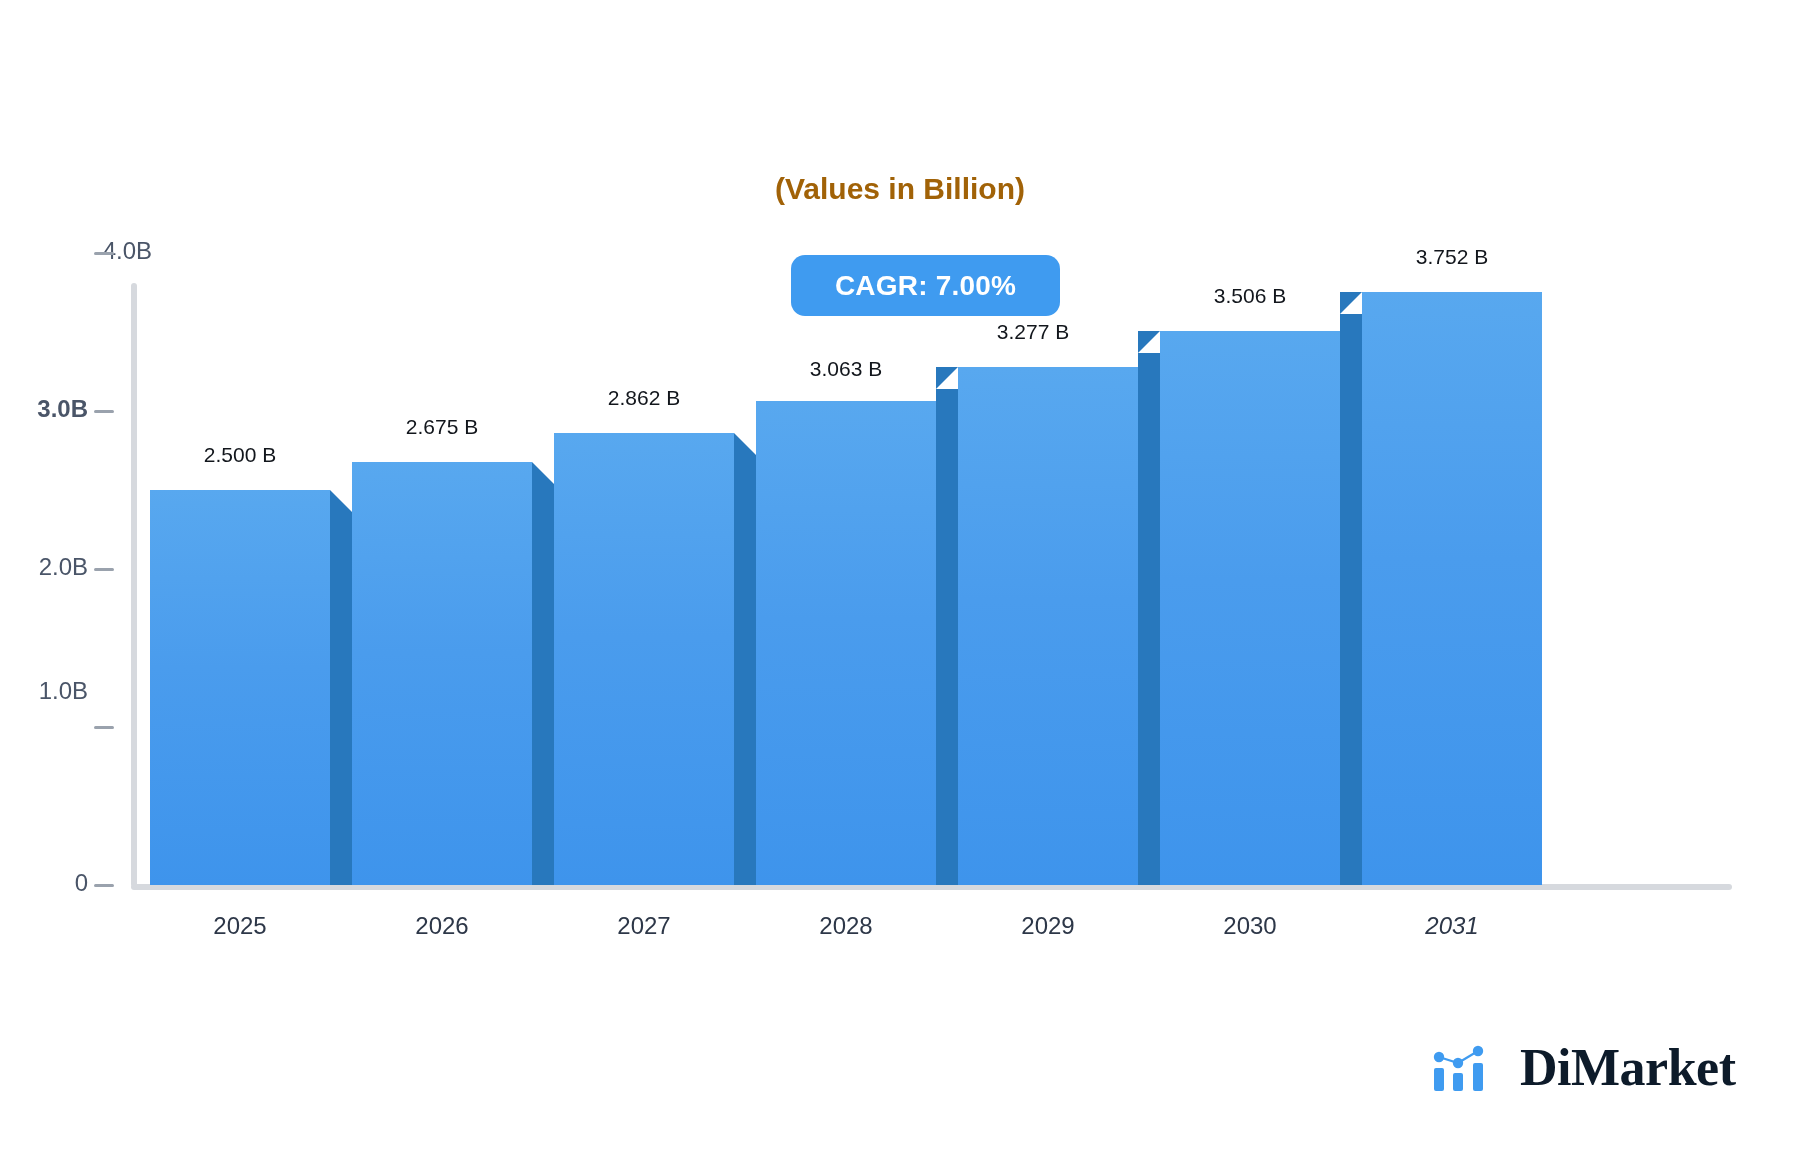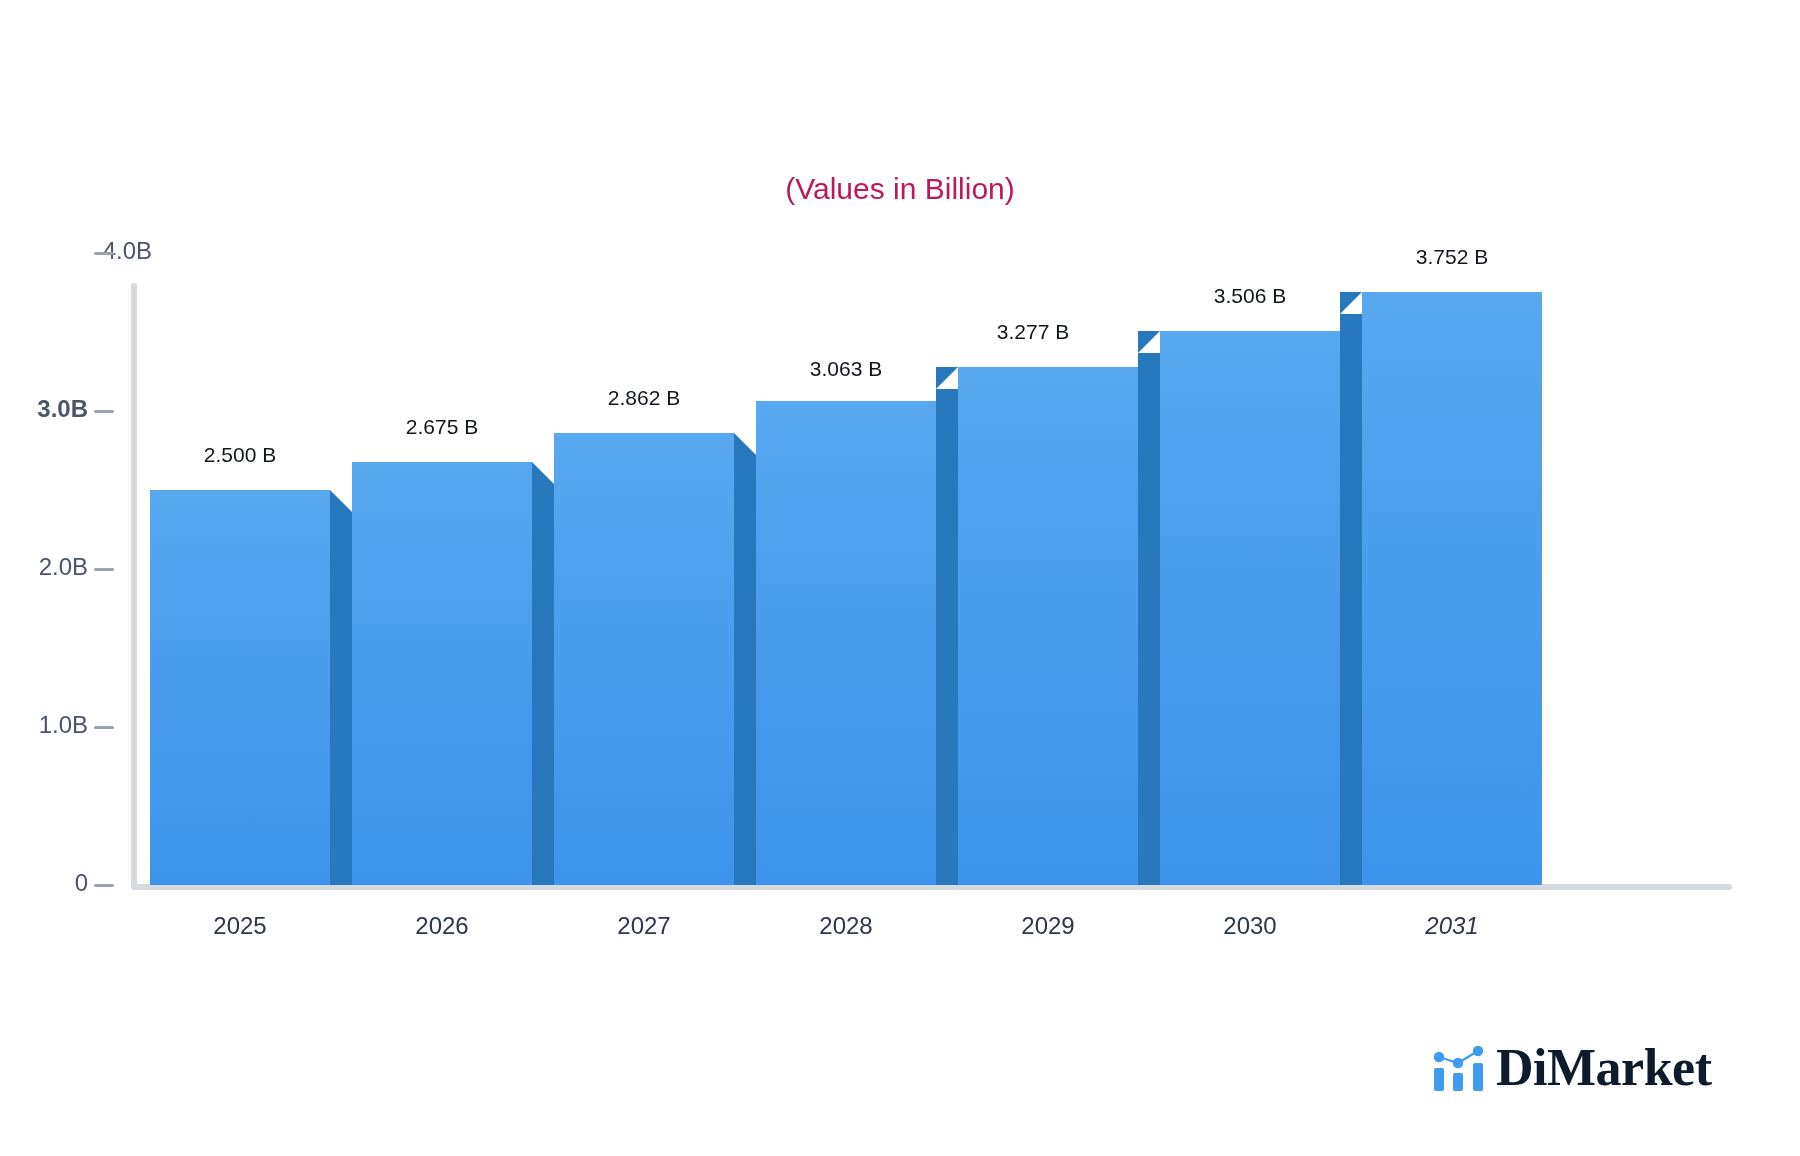--- a/index.html
+++ b/index.html
@@ -31,22 +31,22 @@
     letter-spacing: -0.2px;
     white-space: nowrap;
   }
   #chart-subtitle {
     position: absolute;
     top: 172px;
     left: 0;
     width: 1800px;
     text-align: center;
     font-size: 30px;
-    font-weight: normal;
-    color: #be185d;
+    font-weight: bold;
+    color: #a16207;
   }
 
   
   #cagr-badge {
     position: absolute;
     top: 255px;
     left: 791px;
     width: 269px;
     height: 61px;
     border-radius: 14px;
@@ -148,48 +148,49 @@
     white-space: nowrap;
   }
 
   
   #logo {
     position: absolute;
     left: 1432px;
     top: 1042px;
     display: flex;
     align-items: center;
-    gap: 8px;
+    gap: 32px;
   }
   #logo-mark { display: block; }
   #logo-text {
     font-family: "Liberation Serif", serif;
     font-size: 52px;
     font-weight: bold;
     color: #0d1b2a;
     letter-spacing: -0.5px;
     line-height: 1;
   }
 </style>
 </head>
 <body>
 
 <div id="canvas">
 
 
   <div id="chart-subtitle">(Values in Billion)</div>
 
+  <div id="cagr-badge">CAGR: 7.00%</div>
 
   <div id="plot">
     <div id="y-axis-line"></div>
     <div id="x-axis-line"></div>
     <div id="y-ticks">
         <div class="y-tick-label" style="right: 1712px; top: 869px;">0</div>
         <div class="y-tick-dash" style="left: 94px; top: 884px;"></div>
-        <div class="y-tick-label" style="right: 1712px; top: 711px;">1.0B</div>
+        <div class="y-tick-label" style="right: 1712px; top: 677px;">1.0B</div>
         <div class="y-tick-dash" style="left: 94px; top: 726px;"></div>
         <div class="y-tick-label" style="right: 1712px; top: 553px;">2.0B</div>
         <div class="y-tick-dash" style="left: 94px; top: 568px;"></div>
         <div class="y-tick-label" style="right: 1712px; top: 395px; font-weight: bold;">3.0B</div>
         <div class="y-tick-dash" style="left: 94px; top: 410px;"></div>
         <div class="y-tick-label" style="right: 1648px; top: 237px;">4.0B</div>
         <div class="y-tick-dash" style="left: 94px; top: 252px;"></div>
       </div>
     <div id="bars">
         <div class="bar-group" style="left: 150px; top: 490px; width: 180px; height: 395px;">

